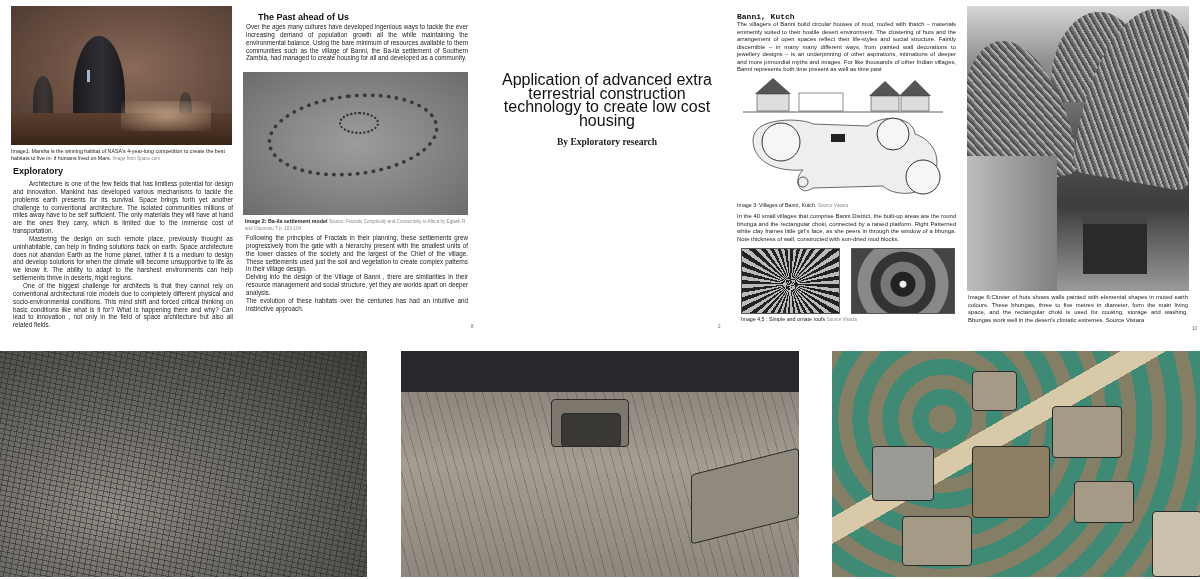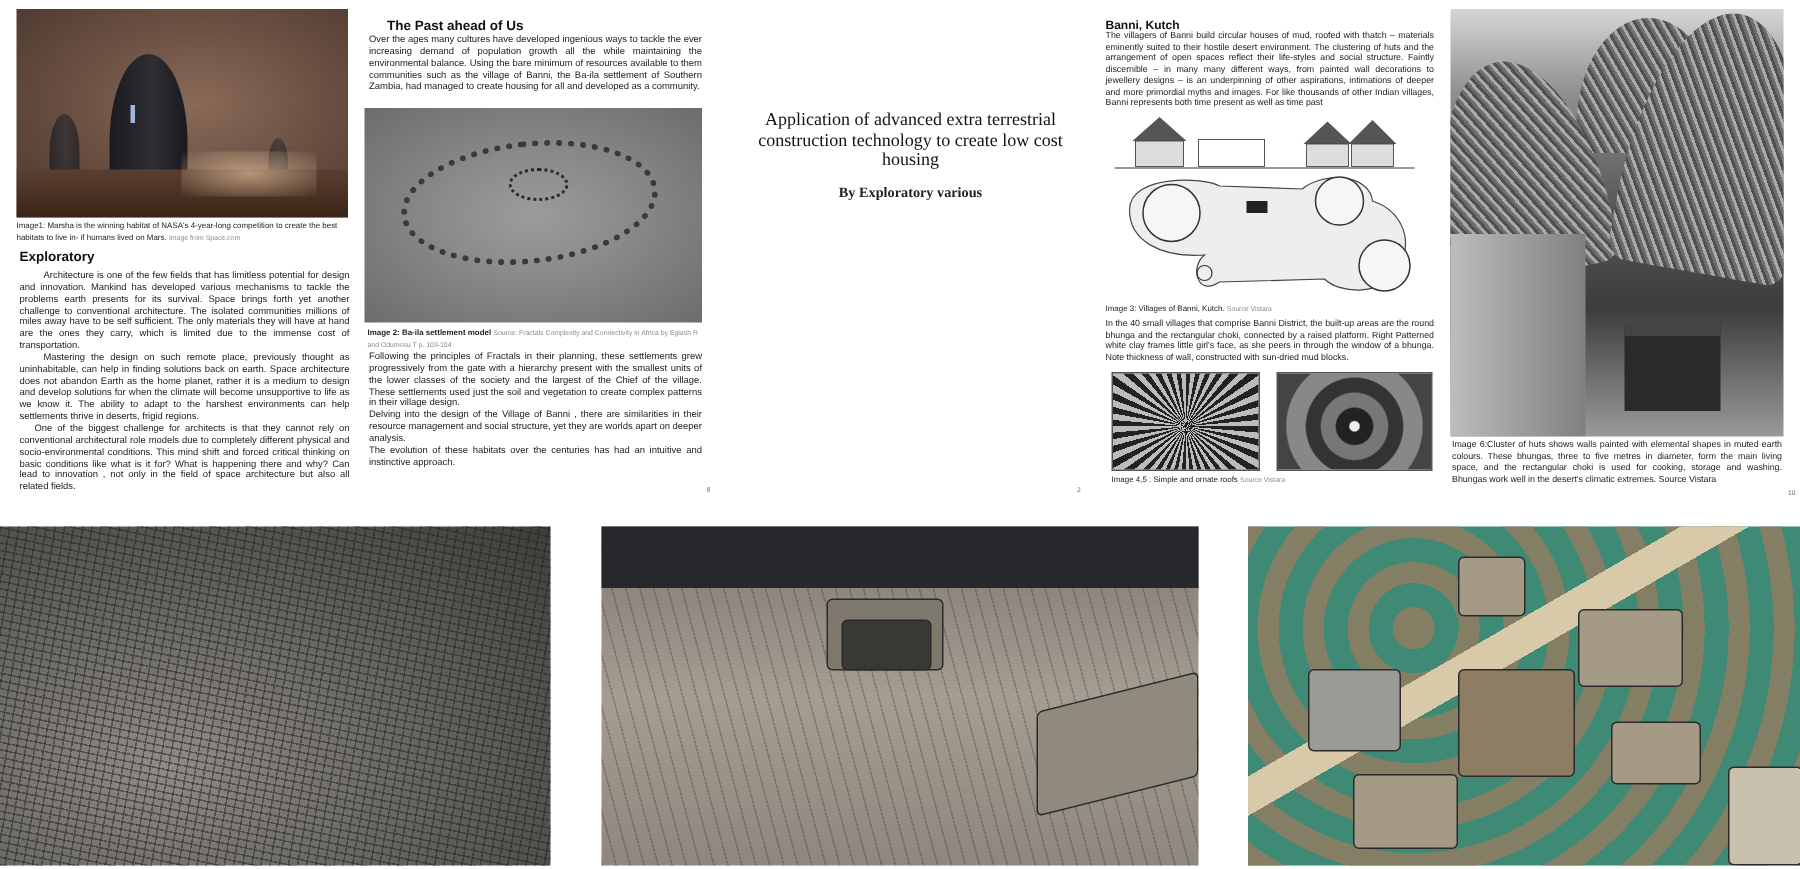--- a/index.html
+++ b/index.html
@@ -38,21 +38,21 @@
       left: 243px; top: 72px; width: 225px; height: 143px;
       background: radial-gradient(ellipse at 50% 50%, #9c9c9c 0%, #8a8a8a 40%, #6c6c6c 100%);
       overflow: hidden;
     }
     .ring { position:absolute; border-radius:50%; border: 4px dotted #3a3a3a; }
     .ring.outer { left:24px; top:22px; width:172px; height:82px; transform: rotate(-6deg); }
     .ring.inner { left:96px; top:40px; width:40px; height:22px; border:2px dotted #2a2a2a; }
 
     
     .title-block { left: 488px; top: 73px; width: 238px; text-align: center; }
-    .title-block .t { font-size: 12px; line-height: 13.5px; color: #111; font-family: Liberation Serif, serif; }
+    .title-block .t { font-size: 16px; line-height: 13.5px; color: #111; }
     .title-block .by { font-family: "Liberation Serif", serif; font-weight: bold; font-size: 9.5px; margin-top: 10px; color:#222; }
 
     
     .img-drawing { left: 743px; top: 78px; width: 218px; height: 120px; background: #ffffff; }
     .img-roof1 { left: 741px; top: 248px; width: 99px; height: 66px; background: repeating-conic-gradient(from 0deg at 50% 55%, #222 0deg 5deg, #bbb 5deg 10deg); border:1px solid #555; }
     .img-roof2 { left: 851px; top: 248px; width: 104px; height: 66px; background: radial-gradient(circle at 50% 55%, #eee 0 3px, #222 4px 12px, #777 13px 22px, #333 23px 32px, #888 33px 45px, #444 46px); border:1px solid #555; }
 
     
     .img-hut {
       left: 967px; top: 6px; width: 222px; height: 285px;
@@ -125,25 +125,25 @@
   </div>
   <div class="abs body-text" style="left:246px; top:234px; width:222px;">
     <p>Following the principles of Fractals in their planning, these settlements grew progressively from the gate with a hierarchy present with the smallest units of the lower classes of the society and the largest of the Chief of the village. These settlements used just the soil and vegetation to create complex patterns in their village design.</p>
     <p>Delving into the design of the Village of Banni , there are similarities in their resource management and social structure, yet they are worlds apart on deeper analysis.</p>
     <p>The evolution of these habitats over the centuries has had an intuitive and instinctive approach.</p>
   </div>
   <div class="abs page-num" style="left:471px; top:324px;">8</div>
 
   <div class="abs title-block">
     <div class="t">Application of advanced extra terrestrial construction technology to create low cost housing</div>
-    <div class="by">By Exploratory various</div>
+    <div class="by">By Exploratory research</div>
   </div>
   <div class="abs page-num" style="left:718px; top:324px;">2</div>
 
-  <div class="abs heading" style="left:737px; top:11px; font-size:8px;">Banni, Kutch</div>
+  <div class="abs heading" style="left:737px; top:11px; font-size:8px;font-family:Liberation Mono, monospace;">Banni, Kutch</div>
   <div class="abs body-text" style="left:737px; top:21px; width:219px; font-size:5.9px; line-height:7.5px;">The villagers of Banni build circular houses of mud, roofed with thatch – materials eminently suited to their hostile desert environment. The clustering of huts and the arrangement of open spaces reflect their life-styles and social structure. Faintly discernible – in many many different ways, from painted wall decorations to jewellery designs – is an underpinning of other aspirations, intimations of deeper and more primordial myths and images. For like thousands of other Indian villages, Banni represents both time present as well as time past</div>
 
   <div class="abs img-drawing">
     <svg width="218" height="120" viewBox="0 0 218 120">
       <line x1="0" y1="34" x2="200" y2="34" stroke="#333" stroke-width="0.8"></line>
       <polygon points="12,16 30,0 48,16" fill="#555"></polygon>
       <rect x="14" y="16" width="32" height="17" fill="#ddd" stroke="#444" stroke-width="0.6"></rect>
       <rect x="56" y="15" width="44" height="18" fill="none" stroke="#444" stroke-width="0.6"></rect>
       <polygon points="126,18 142,3 158,18" fill="#555"></polygon>
       <rect x="128" y="18" width="28" height="15" fill="#ddd" stroke="#444" stroke-width="0.6"></rect>

